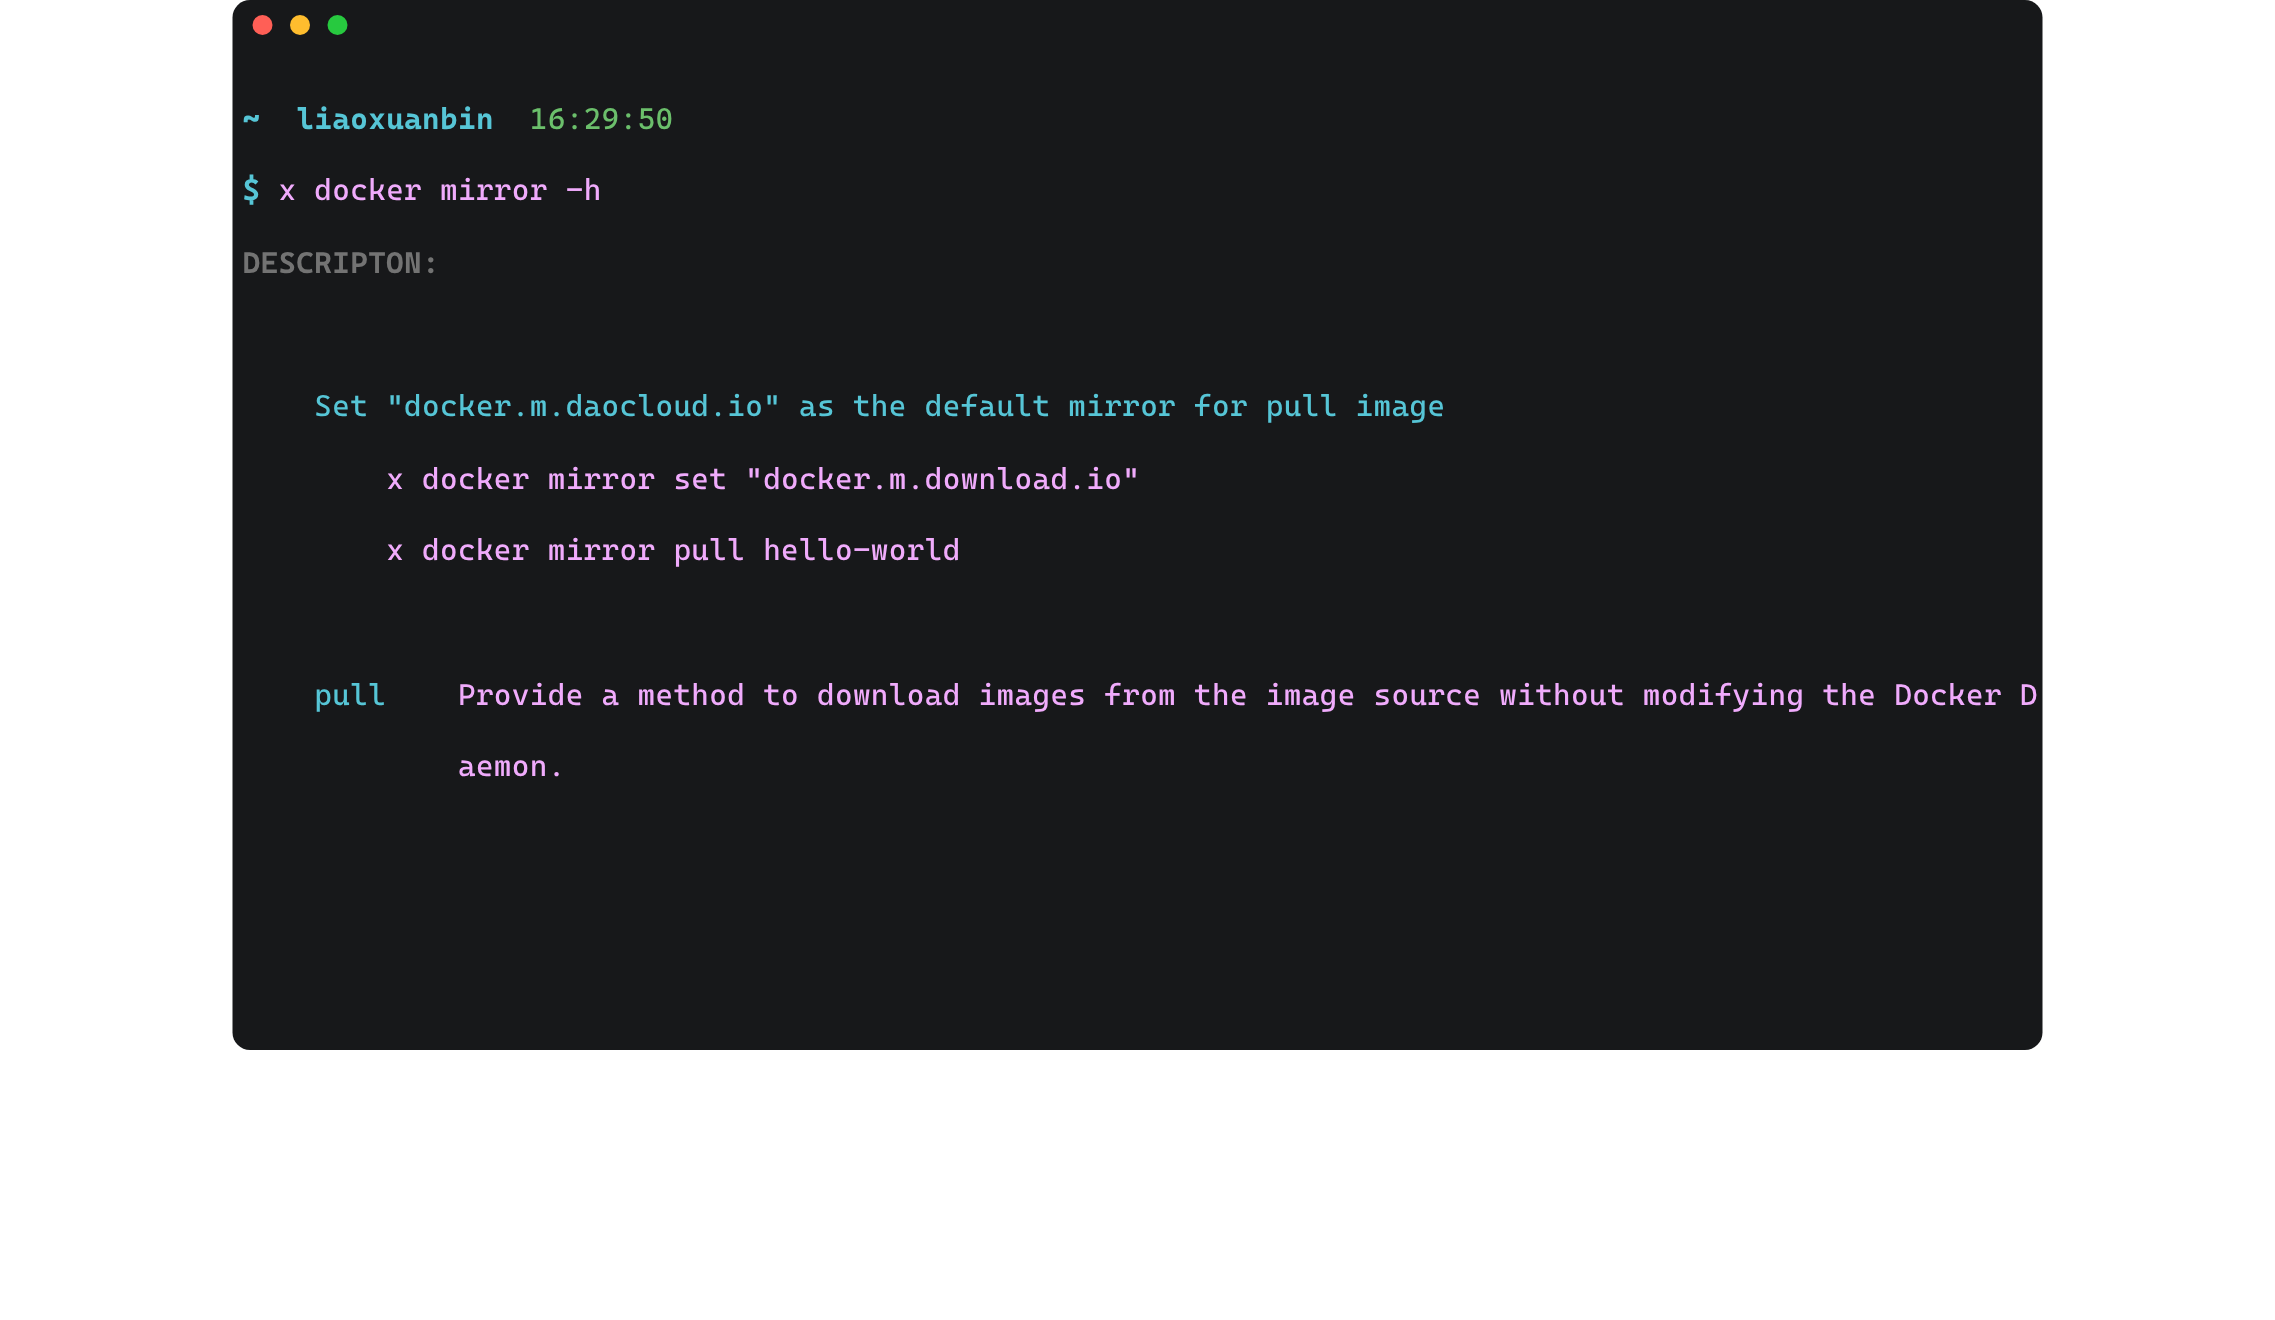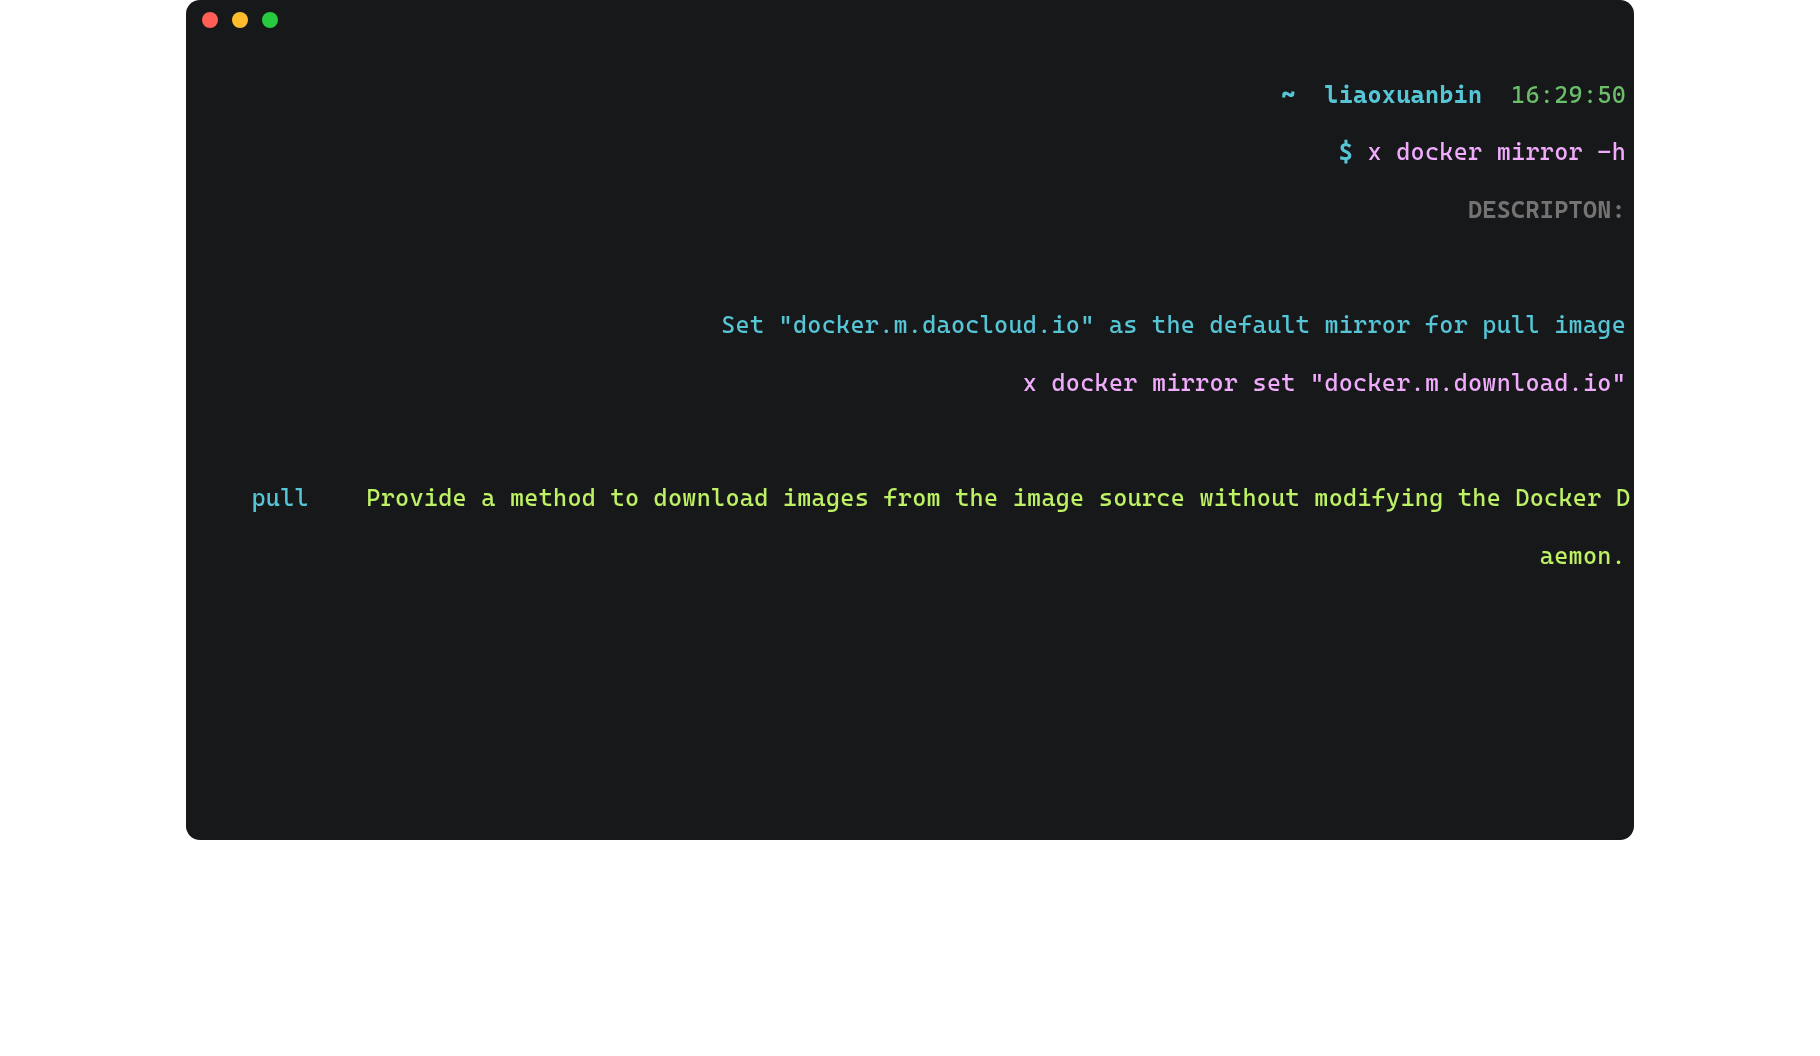--- a/index.html
+++ b/index.html
@@ -1,19 +1,18 @@
 <!DOCTYPE html>
 <html><head>
   <meta charset="utf-8">
   <style>
     * {
       margin: 0;
       padding: 0;
       box-sizing: border-box;
-      text-align: right;
     }
     body {
       background: #ffffff;
       display: flex;
       justify-content: center;
       align-items: flex-start;
       padding: 0;
       font-family: 'SF Mono', Monaco, 'Cascadia Code', 'Roboto Mono', Consolas, 'Courier New', monospace;
     }
     .terminal-window {
@@ -48,39 +47,40 @@
       white-space: pre;
       letter-spacing: 0.3px;
     }
     .line {
       display: block;
       min-height: 1.2em;
     }
     .bold { font-weight: 700; color: #737373; }
     .cyan { color: #56c5d6; }
     .green { color: #6bbf6b; }
-    .red { color: #bef264; }
+    .red { color: #f0abfc; }
     .white { color: #f0abfc; }
   </style>
 </head>
 <body>
 
 <div class="terminal-window">
   <div class="titlebar">
     <div class="dot dot-red"></div>
     <div class="dot dot-yellow"></div>
     <div class="dot dot-green"></div>
   </div>
   <div class="terminal-content">
 <span class="line"><span class="cyan bold">~</span>  <span class="cyan bold">liaoxuanbin</span>  <span class="green">16:29:50</span></span>
 <span class="line"><span class="cyan bold">$</span> <span class="white">x docker mirror -h</span></span>
 <span class="line bold">DESCRIPTON:</span>
 <span class="line"> </span>
 <span class="line">    <span class="cyan">Set "docker.m.daocloud.io" as the default mirror for pull image</span></span>
 <span class="line">        <span class="white">x docker mirror set "docker.m.download.io"</span></span>
+<span class="line">        <span class="white">x docker mirror pull hello-world</span></span>
 <span class="line"> </span>
 <span class="line">    <span class="cyan">pull</span>    <span class="red">Provide a method to download images from the image source without modifying the Docker D</span></span>
 <span class="line">            <span class="red">aemon.</span></span>
 
 
 
 
 
 
 

